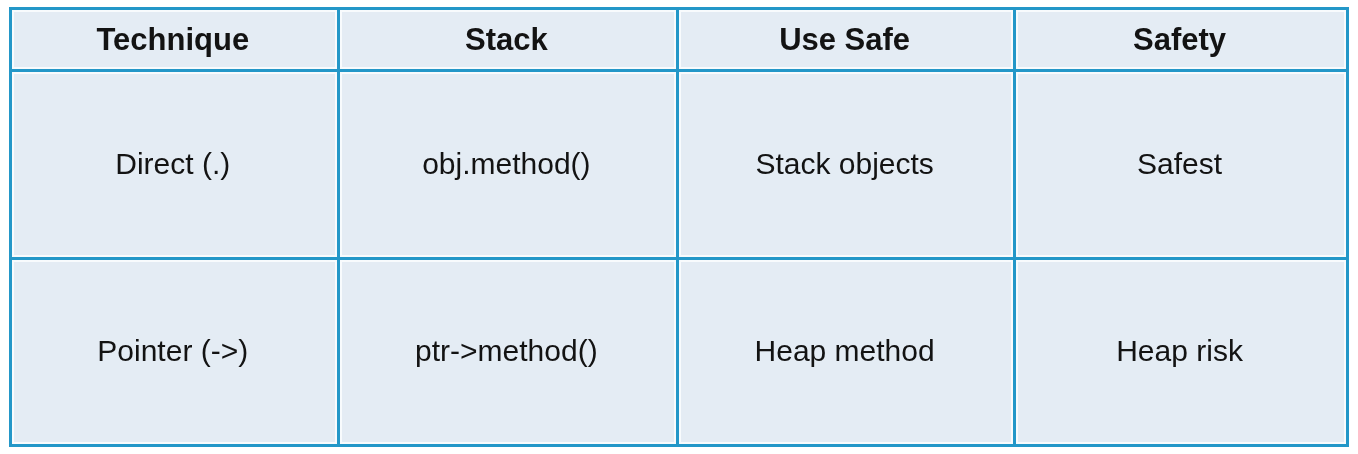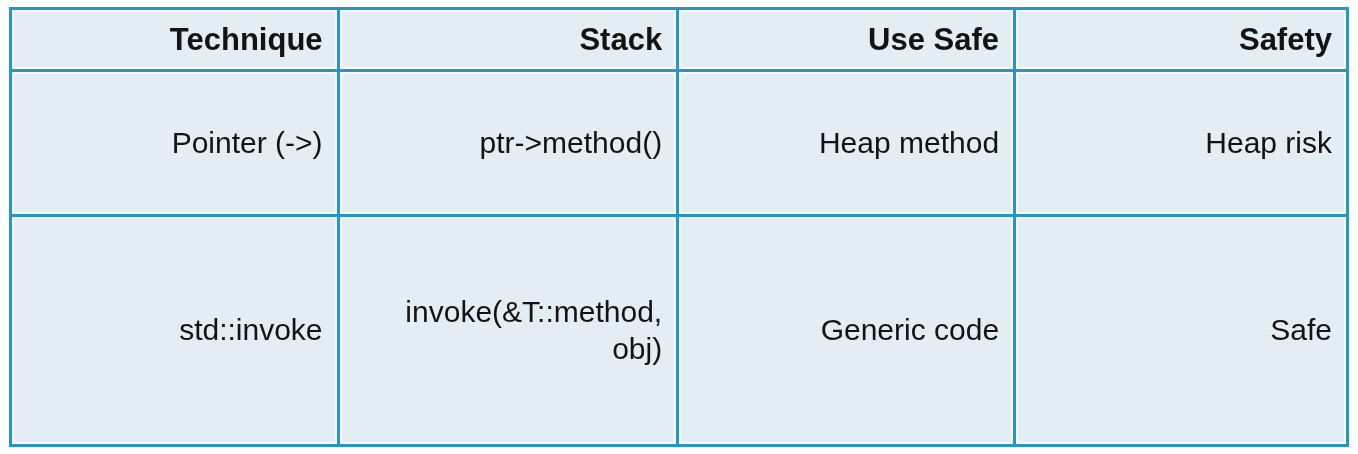--- a/index.html
+++ b/index.html
@@ -22,21 +22,21 @@
     width: 1340px;
     height: 440px;
     border-collapse: collapse;
     table-layout: fixed;
   }
   table.cmp th, table.cmp td {
     border: 3px solid #2397c8;
     background: #e4ecf4;
     box-shadow: inset 0 0 0 2px #f8fbfd;
     color: #131313;
-    text-align: right;
+    text-align: center;
     vertical-align: middle;
     padding: 6px 14px 6px 11px;
     font-size: 30px;
     line-height: 1.22;
     overflow: hidden;
   }
   table.cmp th {
     font-weight: bold;
     font-size: 31px;
   }
@@ -62,26 +62,26 @@
     <thead>
       <tr class="header-row">
         <th>Technique</th>
         <th>Stack</th>
         <th>Use Safe</th>
         <th>Safety</th>
       </tr>
     </thead>
     <tbody>
       <tr class="data-row">
+        <td>Direct (.)</td>
+        <td>obj.method()</td>
+        <td>Stack objects</td>
+        <td>Safest</td>
+      </tr>
+      <tr class="data-row">
         <td>Pointer (-&gt;)</td>
         <td>ptr-&gt;method()</td>
         <td>Heap method</td>
         <td>Heap risk</td>
-      </tr>
-      <tr class="data-row-tall">
-        <td>std::invoke</td>
-        <td>invoke(&amp;T::method, obj)</td>
-        <td>Generic code</td>
-        <td>Safe</td>
       </tr>
     </tbody>
   </table>
 </div>
 
 </body></html>

